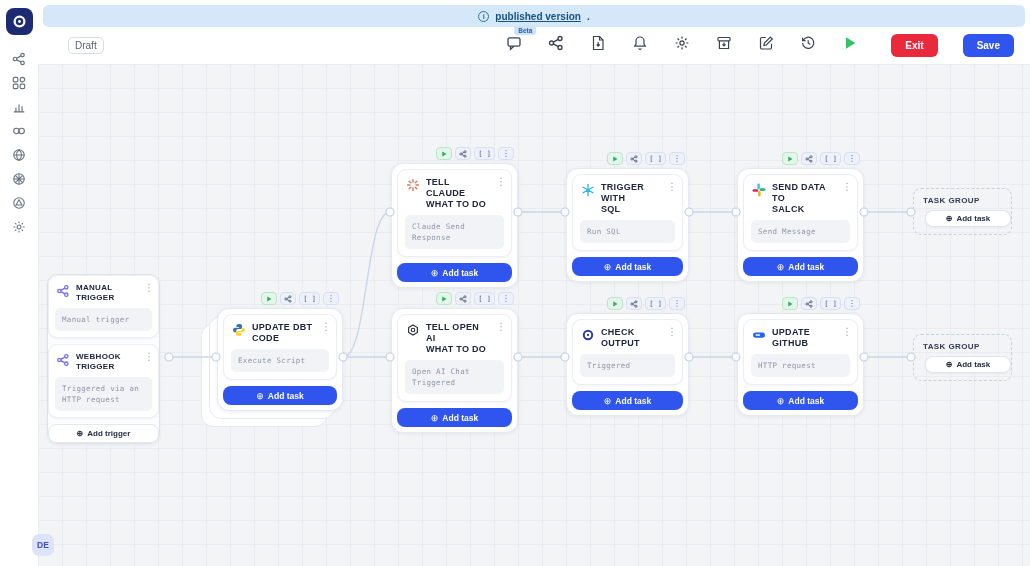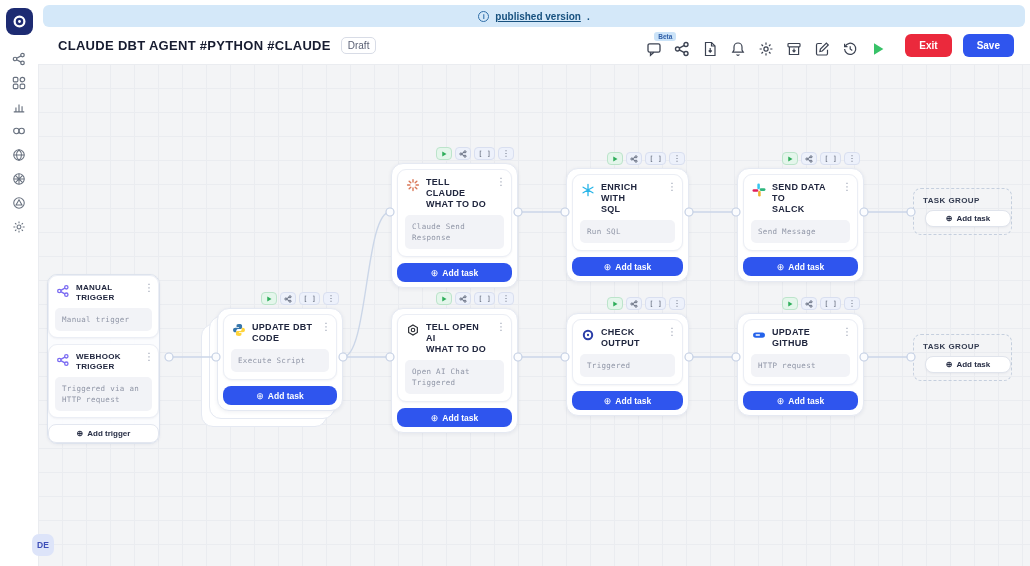--- a/index.html
+++ b/index.html
@@ -24,21 +24,21 @@
             display: flex; align-items: center; justify-content: center; gap: 6px; font-size: 10px; font-weight: 600; color: #17517f; }
   .info-dot { width: 11px; height: 11px; border: 1.2px solid #2f6ea8; border-radius: 50%; color: #2f6ea8;
               font-size: 7.5px; font-weight: bold; display: inline-flex; align-items: center; justify-content: center; }
   .banner a { color: #17517f; text-decoration: underline; cursor: pointer; }
 
   
   .header { position: absolute; left: 0; top: 27px; width: 992px; height: 37px; background: #ffffff;
             display: flex; align-items: center; padding: 0 16px 0 20px; }
   .page-title { font-size: 13px; font-weight: bold; letter-spacing: 0.3px; color: #171c30; white-space: nowrap; }
   .draft-badge { margin-left: 10px; font-size: 10px; color: #595f73; border: 1px solid #d8dce6; border-radius: 5px; padding: 2px 6px; background: #fff; }
-  .header-actions { margin-left: auto; display: flex; align-items: flex-end; gap: 11px; }
+  .header-actions { margin-left: auto; display: flex; align-items: flex-start; gap: 25px; }
   .h-icon { width: 17px; height: 17px; color: #3c4352; display: flex; align-items: center; justify-content: center; cursor: pointer; background: none; border: none; }
   .h-icon svg { width: 16px; height: 16px; }
   .beta-wrap { position: relative; }
   .beta-badge { position: absolute; top: -8px; right: -14px; background: #cbe3f8; color: #2f5fa8; font-size: 6.5px; font-weight: bold;
                 padding: 1px 4px; border-radius: 3px; }
   .run-main { color: #38c268; }
   .btn { border: none; border-radius: 6px; font-size: 10px; font-weight: bold; color: #fff; padding: 6px 14px; cursor: pointer; font-family: inherit; }
   .btn-exit { background: #eb293c; margin-left: 8px; }
   .btn-save { background: #2f55ee; }
 
@@ -172,21 +172,20 @@
 
   <div class="main">
 
     <div class="banner">
       <span class="info-dot">i</span>
       <a>published version</a>
         <span>.</span>
     </div>
 
     <div class="header">
-      <span class="page-title">CLAUDE DBT AGENT #PYTHON #CLAUDE</span>
       <span class="draft-badge">Draft</span>
       <div class="header-actions">
         <span class="beta-wrap">
           <button class="h-icon">
               <svg viewBox="0 0 16 16" fill="none" stroke="currentColor" stroke-width="1.3">
                 <rect x="2" y="2.8" width="12" height="8.4" rx="1.6"></rect>
                 <path d="M4.5 11.2v3l3.4-3"></path>
               </svg>
             </button>
           <span class="beta-badge">Beta</span>
@@ -428,21 +427,21 @@
           <button class="chip chip-menu">⋮</button>
         </div>
         <div class="node-body">
           <div class="card">
             <div class="card-head">
               <span class="n-icon">
                   <svg viewBox="0 0 16 16" stroke="#29b5e8" stroke-width="1.5" stroke-linecap="round">
                     <path d="M8 1.5v13M2.4 4.8l11.2 6.4M13.6 4.8L2.4 11.2"></path>
                   </svg>
                 </span>
-              <span class="n-title">ENRICH WITH
+              <span class="n-title">TRIGGER WITH
 SQL</span>
               <span class="kebab">⋮</span>
             </div>
             <div class="desc">Run SQL</div>
           </div>
           <button class="add-btn">
             <span class="plus">⊕</span>
             <span>Add task</span>
           </button>
         </div>

